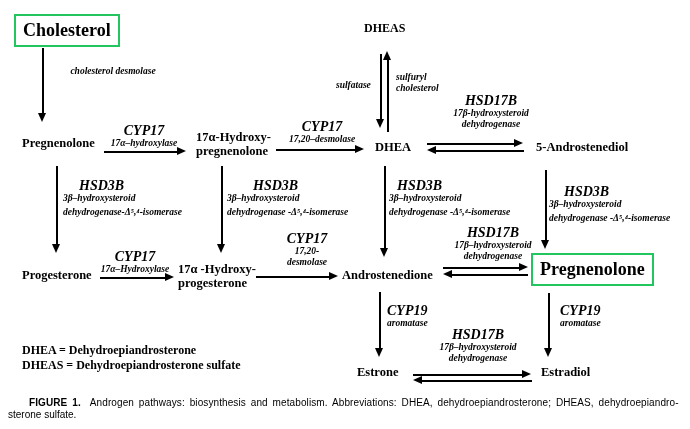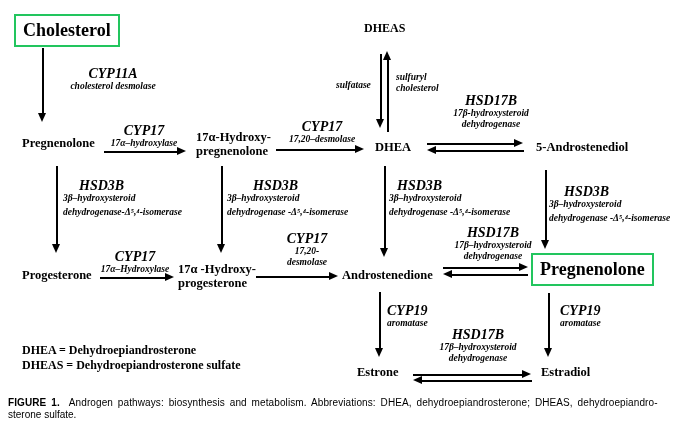--- a/index.html
+++ b/index.html
@@ -18,21 +18,21 @@
   .vline{position:absolute;background:#000;width:1.5px;}
   .ah{position:absolute;width:0;height:0;}
   .ah-r{border-top:4px solid transparent;border-bottom:4px solid transparent;border-left:9px solid #000;}
   .ah-l{border-top:4px solid transparent;border-bottom:4px solid transparent;border-right:9px solid #000;}
   .ah-d{border-left:4px solid transparent;border-right:4px solid transparent;border-top:9px solid #000;}
   .ah-u{border-left:4px solid transparent;border-right:4px solid transparent;border-bottom:9px solid #000;}
   .legend{position:absolute;font-weight:bold;font-size:12px;white-space:nowrap;}
   .caption{position:absolute;left:8px;top:397px;width:676px;
            font-family:"Liberation Sans","DejaVu Sans",sans-serif;font-size:10px;
            line-height:12px;color:#000;}
-  .cap-label{font-weight:bold;margin-right:9px;}
+  .cap-label{font-weight:bold;margin-right:9px;margin-left:21px;}
   .cap-l1{word-spacing:2px;letter-spacing:0.1px;white-space:nowrap;}
 </style>
 </head>
 <body>
 
 <div class="stage">
 
   <div class="boxed" style="left:14px;top:14px;">Cholesterol</div>
 
   <div class="node" style="left:364px;top:22px;font-size:12px;">DHEAS</div>
@@ -57,21 +57,20 @@
 
   <div class="node" style="left:342px;top:269px;">Androstenedione</div>
 
   <div class="boxed" style="left:531px;top:253px;">Pregnenolone</div>
 
   <div class="node" style="left:357px;top:366px;">Estrone</div>
 
   <div class="node" style="left:541px;top:366px;">Estradiol</div>
 
   <div class="enz" style="left:57px;top:66px;width:112px;">
-    <div class="gene">CYP11A</div>
     <div class="desc">cholesterol desmolase</div>
   </div>
 
   <div class="enz" style="left:98px;top:123px;width:92px;">
     <div class="gene">CYP17</div>
     <div class="desc">17α–hydroxylase</div>
   </div>
 
   <div class="enz" style="left:278px;top:119px;width:88px;">
     <div class="gene">CYP17</div>

